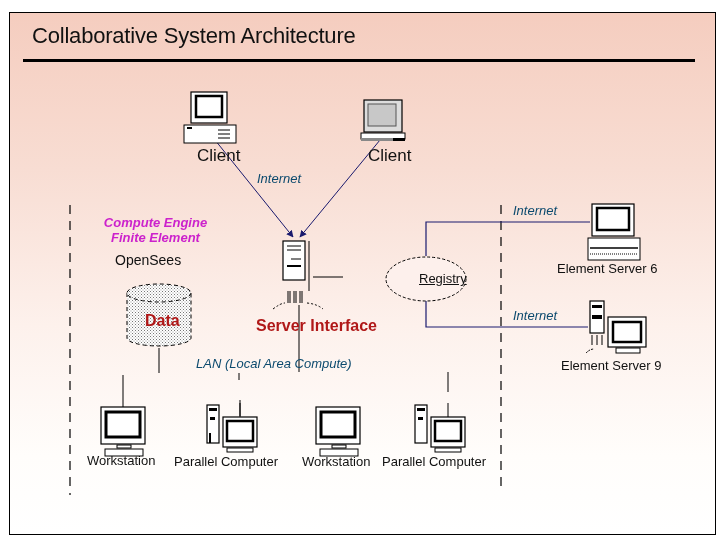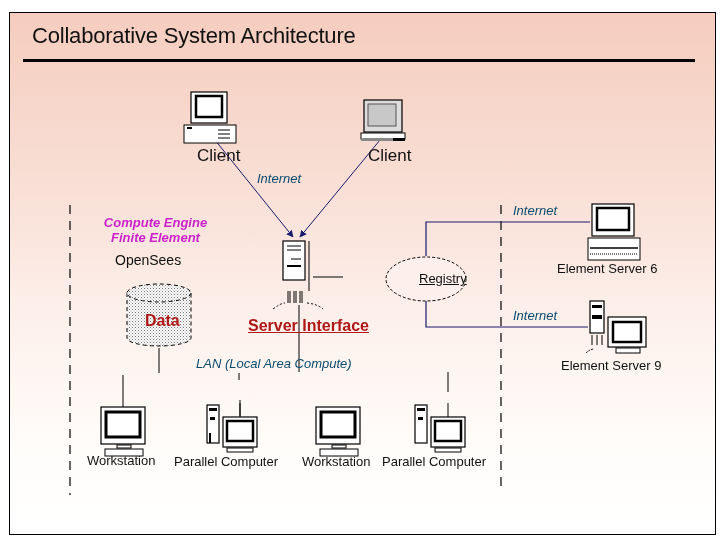--- a/index.html
+++ b/index.html
@@ -163,21 +163,21 @@
 <div class="lbl client" style="left:360px;top:146px;">Client</div>
 <div class="lbl net" style="left:257px;top:171px;">Internet</div>
 
 <div class="lbl magenta" style="left:98px;top:215px;width:115px;">
   <div>Compute Engine</div>
   <div>Finite Element</div>
 </div>
 <div class="lbl opensees" style="left:115px;top:252px;">OpenSees</div>
 
 <div class="lbl red" style="left:145px;top:312px;">Data</div>
-<div class="lbl red" style="left:248px;top:317px;text-decoration:underline;">Server Interface</div>
+<div class="lbl red" style="left:256px;top:317px;">Server Interface</div>
 
 <div class="lbl dev" style="left:419px;top:271px;text-decoration:underline;">Registry</div>
 
 <div class="lbl net" style="left:513px;top:203px;">Internet</div>
 <div class="lbl net" style="left:513px;top:308px;">Internet</div>
 <div class="lbl dev" style="left:557px;top:261px;">Element Server 6</div>
 <div class="lbl dev" style="left:561px;top:358px;">Element Server 9</div>
 
 <div class="lbl net" style="left:196px;top:356px;">LAN (Local Area Compute)</div>
 

